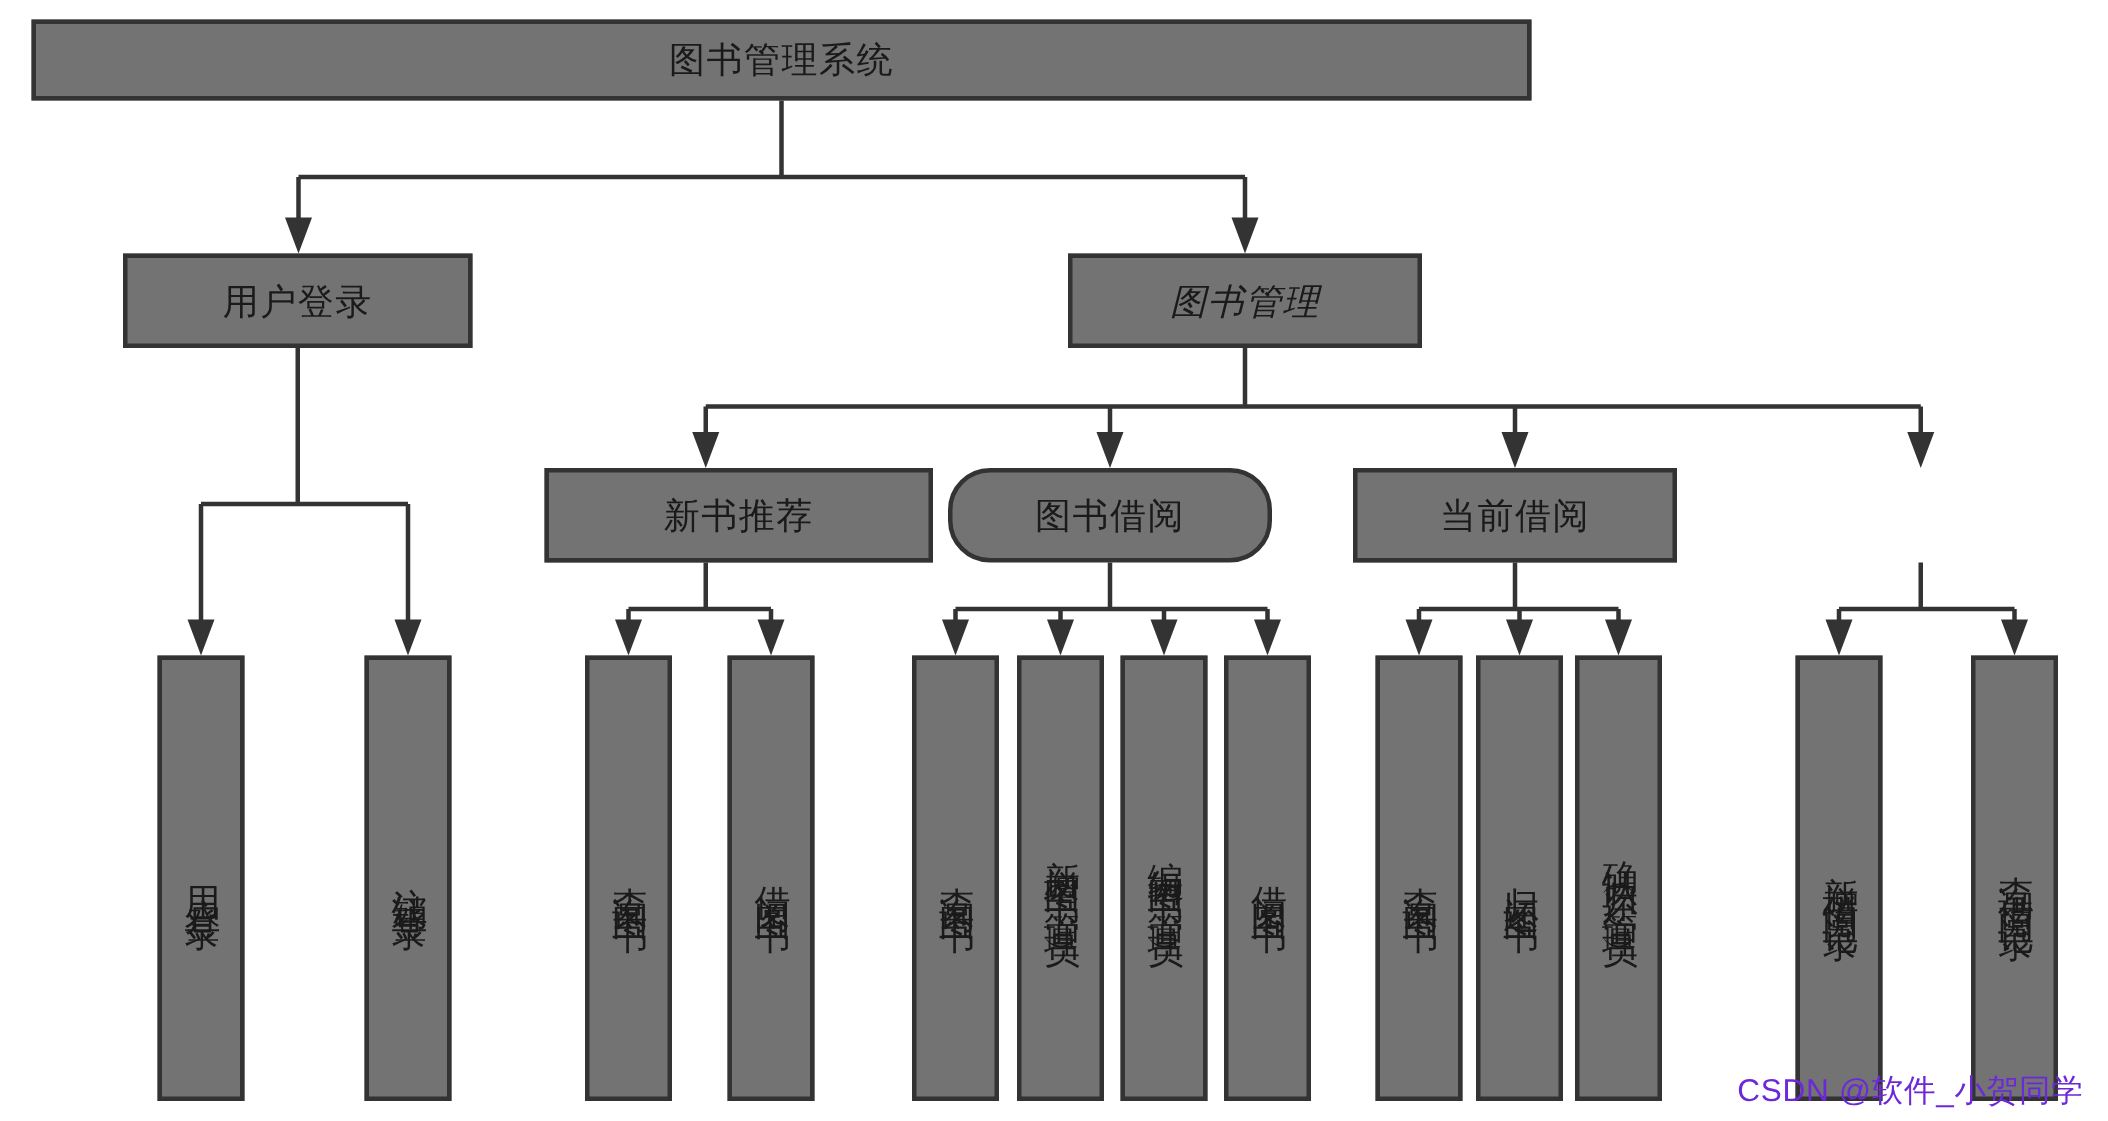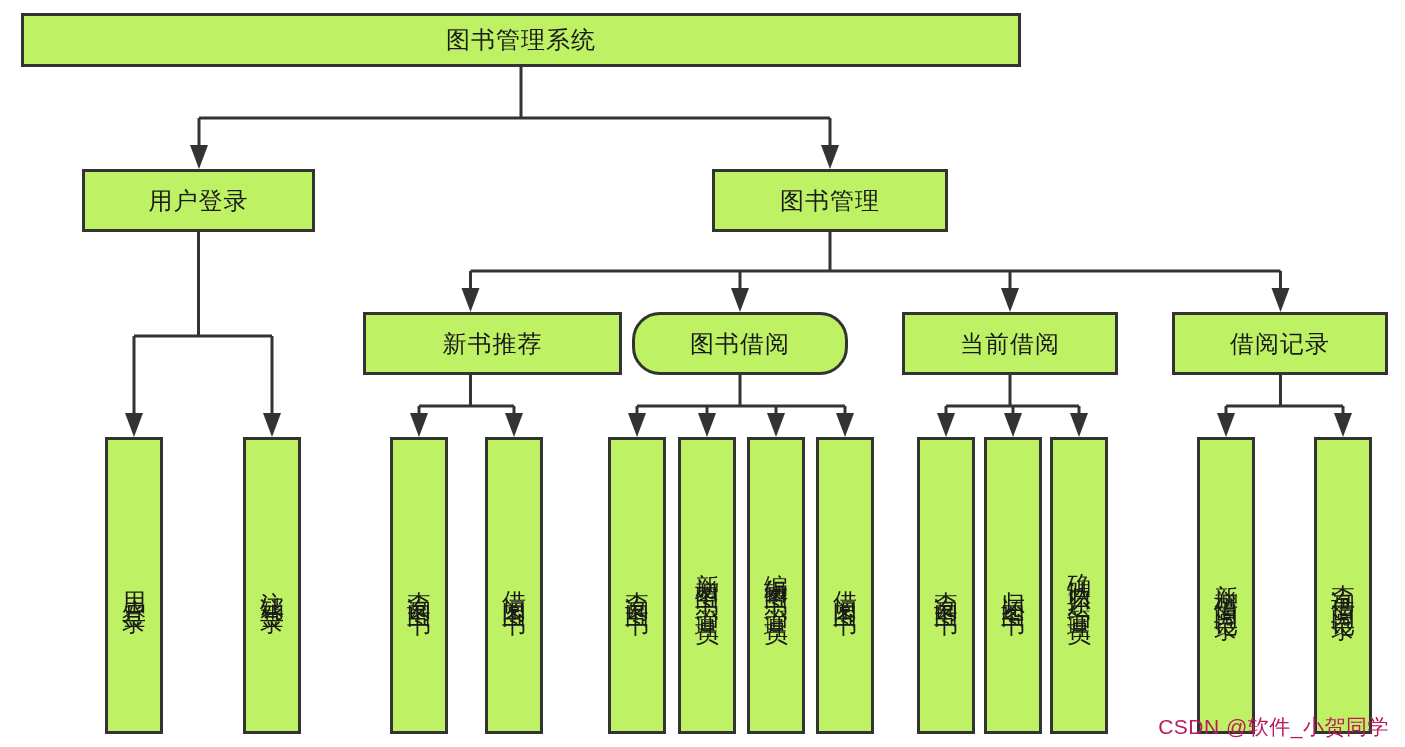--- a/index.html
+++ b/index.html
@@ -16,21 +16,21 @@
     overflow: hidden;
   }
   #connectors {
     position: absolute;
     left: 0;
     top: 0;
   }
   .node {
     position: absolute;
     box-sizing: border-box;
-    background: #bef264;
+    background: #737373;
     border: 3px solid #333333;
     display: flex;
     align-items: center;
     justify-content: center;
     color: #1a1a1a;
   }
   .node .lbl {
     font-size: 24px;
     letter-spacing: 1px;
     white-space: nowrap;
@@ -40,21 +40,21 @@
     text-orientation: mixed;
     letter-spacing: 7px;
     line-height: 1;
     white-space: normal;
   }
   #watermark {
     position: absolute;
     top: 713px;
     right: 16px;
     font-size: 21px;
-    color: #be185d;
+    color: #6d28d9;
     letter-spacing: 0.5px;
     z-index: 5;
     white-space: nowrap;
   }
 </style>
 </head>
 <body>
 
 <div id="canvas">
 
@@ -91,35 +91,32 @@
     <polygon points="1334,413 1352,413 1343,437" fill="#333333"></polygon>
   </svg>
 
   <div class="node h" style="left:21px; top:13px; width:1000px; height:54px;">
     <span class="lbl">图书管理系统</span>
   </div>
 
   <div class="node h" style="left:82px; top:169px; width:233px; height:63px;">
     <span class="lbl">用户登录</span>
   </div>
-  <div class="node h" style="left:712px; top:169px; width:236px; height:63px;">
+  <div class="node h" style="left:712px; top:169px; width:236px; height:63px;font-style:italic;">
     <span class="lbl">图书管理</span>
   </div>
 
   <div class="node h" style="left:363px; top:312px; width:259px; height:63px;">
     <span class="lbl">新书推荐</span>
   </div>
   <div class="node h" style="left:632px; top:312px; width:216px; height:63px;border-radius:28px;">
     <span class="lbl">图书借阅</span>
   </div>
   <div class="node h" style="left:902px; top:312px; width:216px; height:63px;justify-content:center;">
     <span class="lbl">当前借阅</span>
-  </div>
-  <div class="node h" style="left:1172px; top:312px; width:216px; height:63px;">
-    <span class="lbl">借阅记录</span>
   </div>
 
   <div class="node v" style="left:105px; top:437px; width:58px; height:297px;">
     <span class="lbl">用户登录</span>
   </div>
   <div class="node v" style="left:243px; top:437px; width:58px; height:297px;">
     <span class="lbl">注销登录</span>
   </div>
 
   <div class="node v" style="left:390px; top:437px; width:58px; height:297px;">

